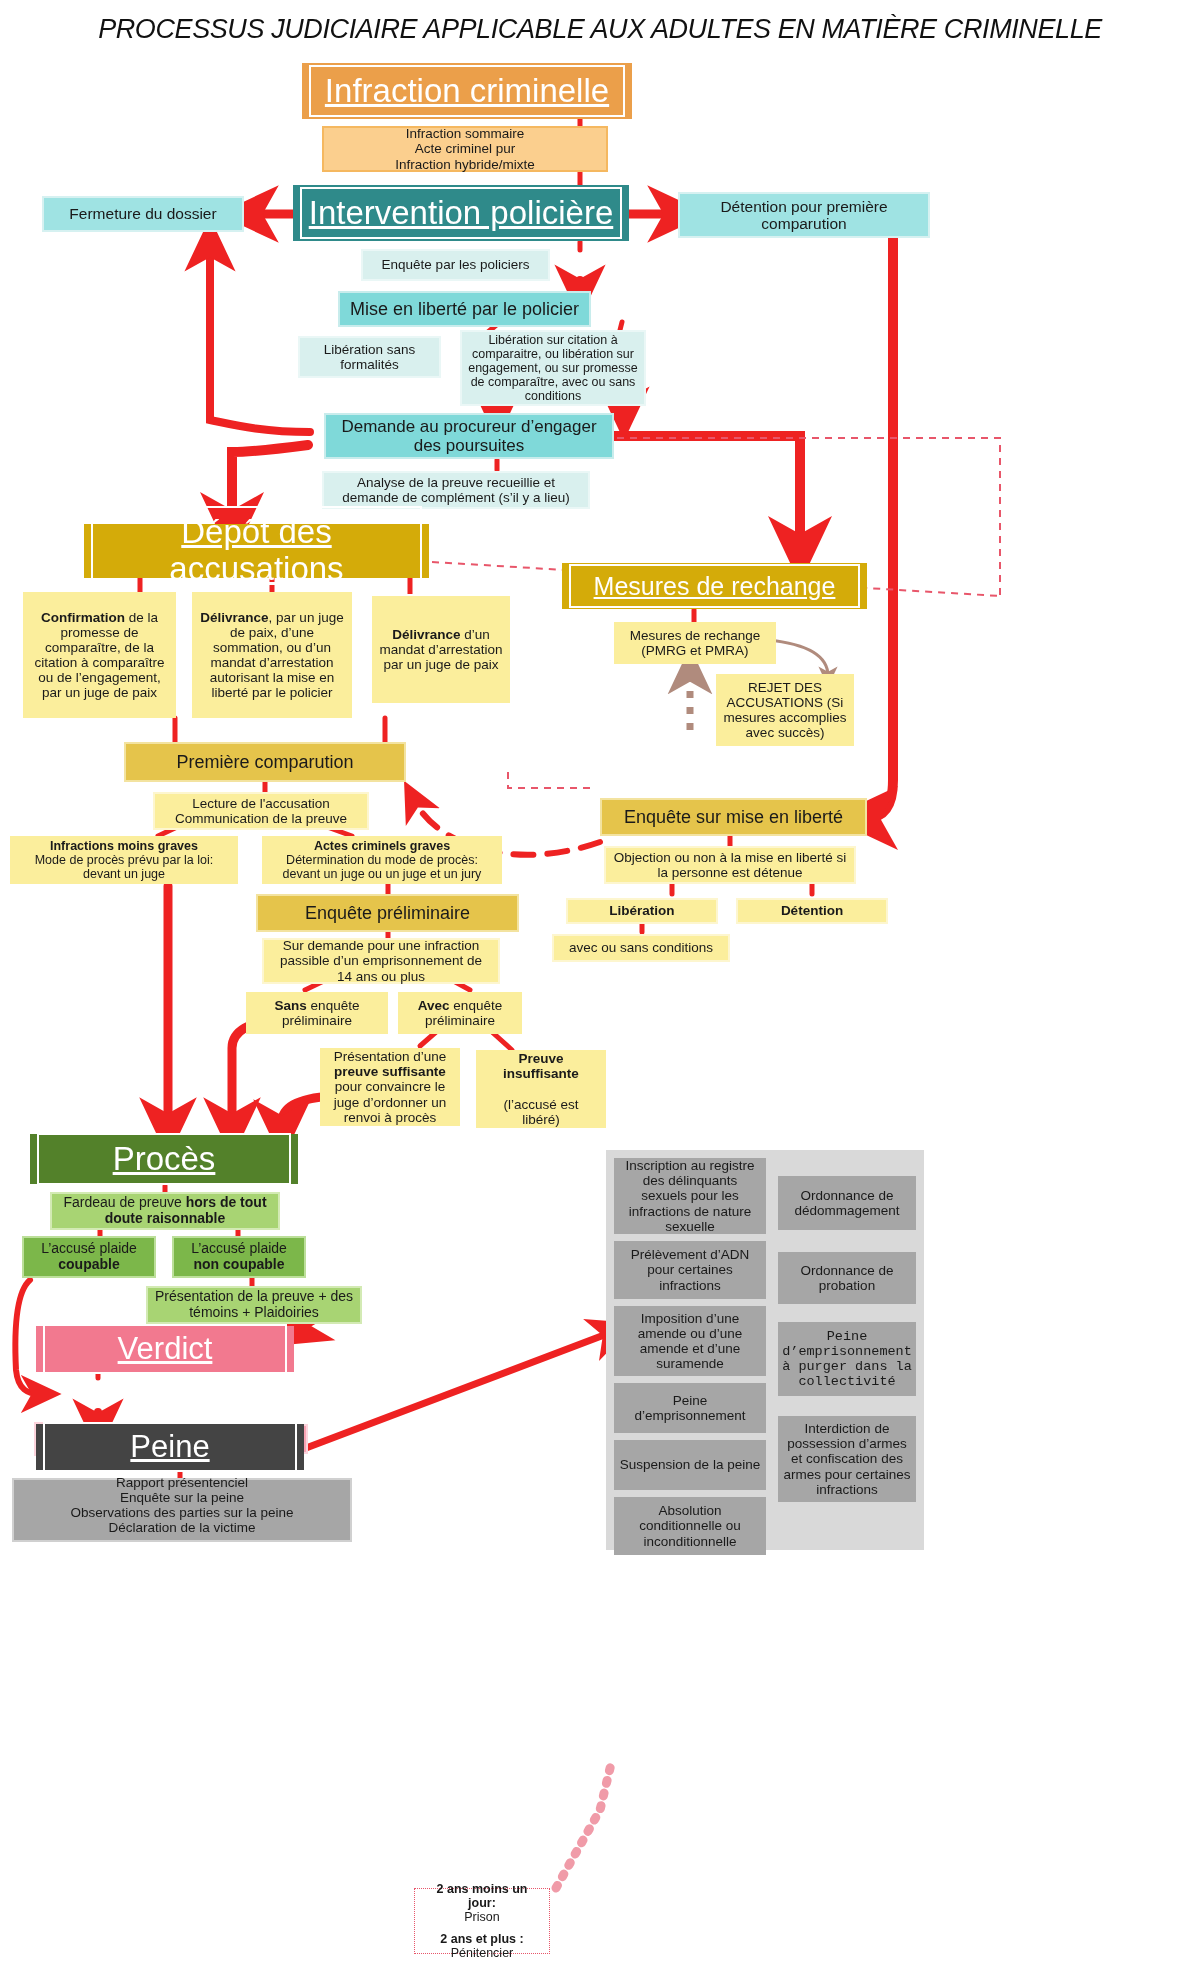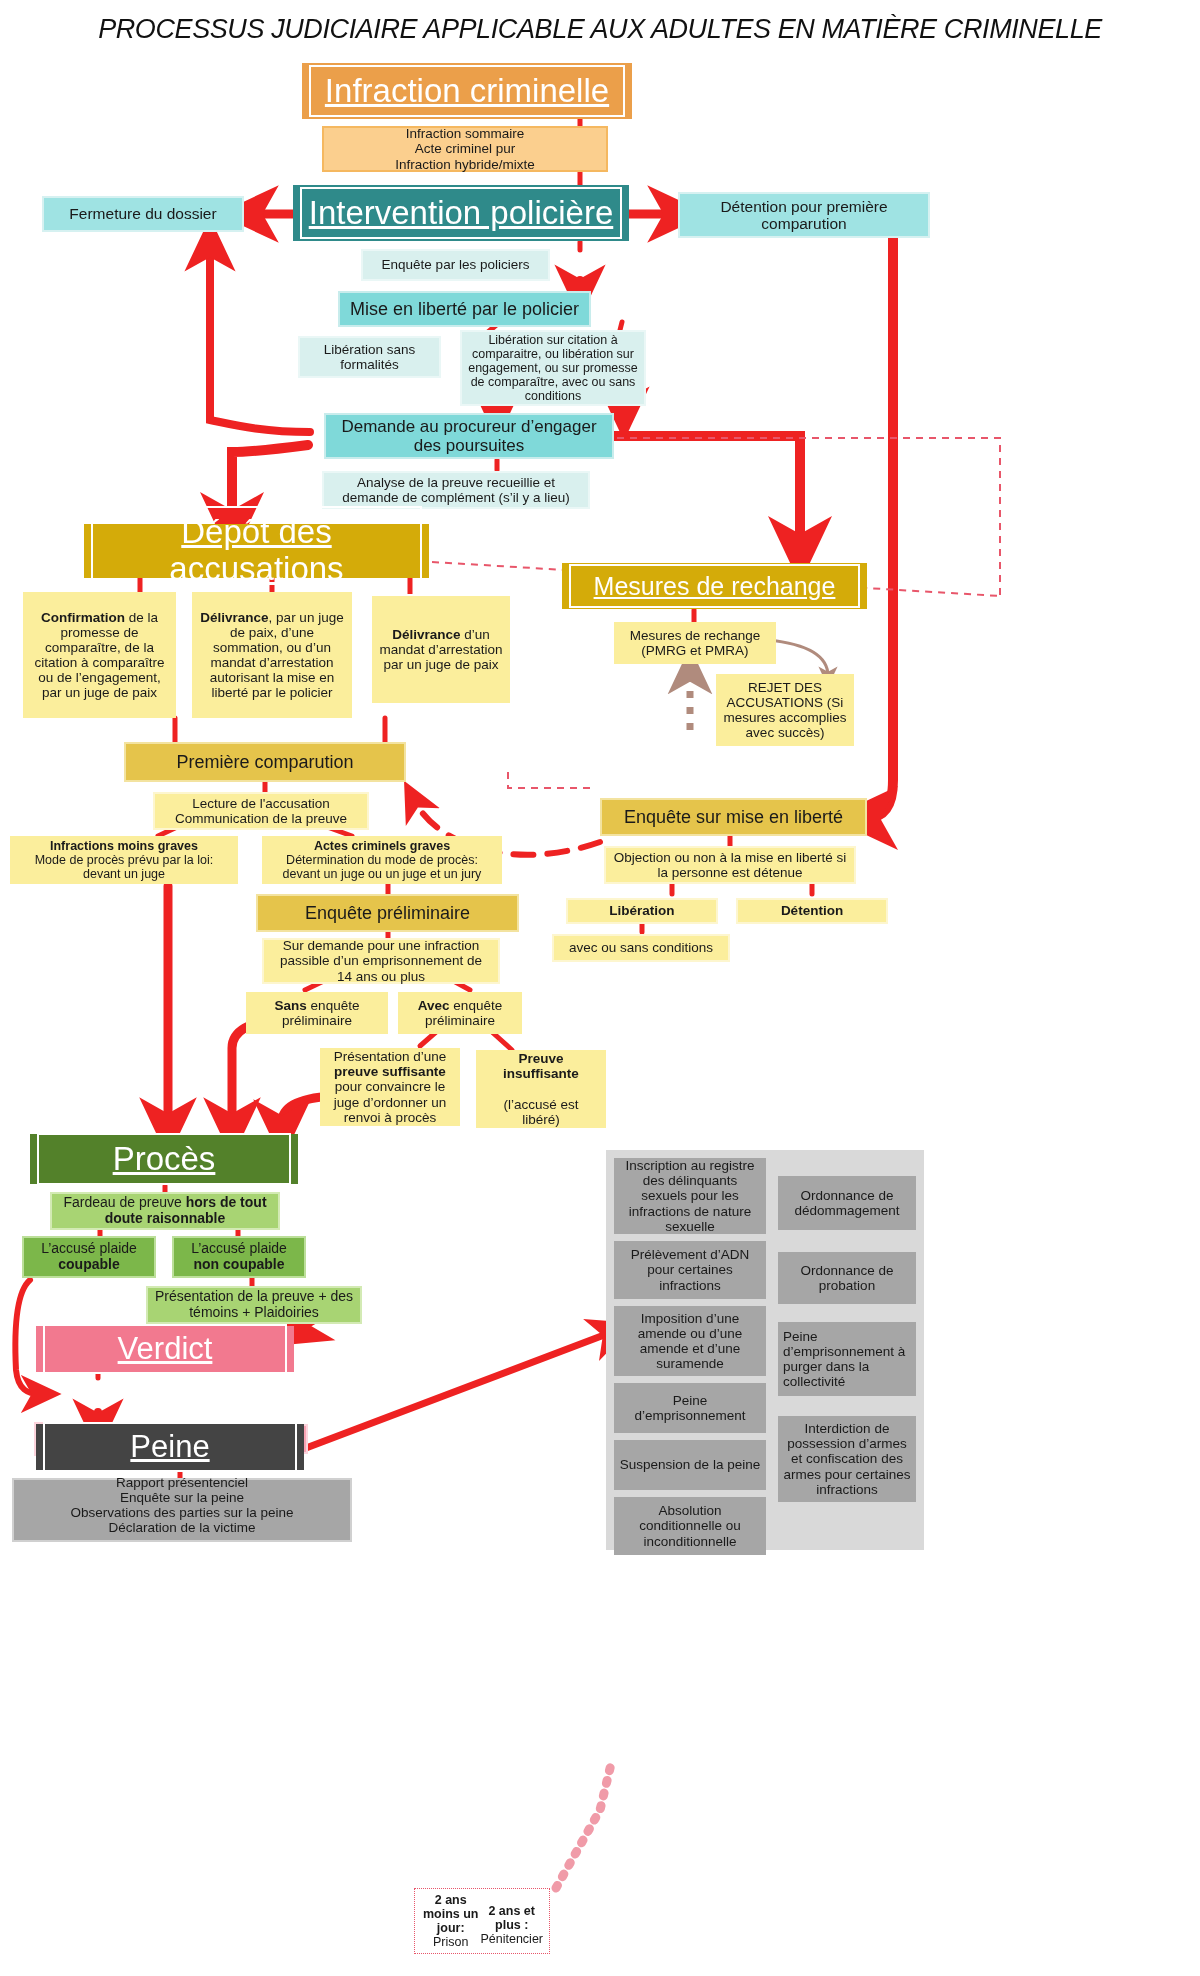--- a/index.html
+++ b/index.html
@@ -358,22 +358,22 @@
     <div class="gray-item" style="height:50px;margin-bottom:7px;display:flex;align-items:center;justify-content:center;text-align:center;line-height:1.12;">Prélèvement d’ADN pour certaines infractions</div>
     <div class="gray-item" style="height:62px;margin-bottom:7px;display:flex;align-items:center;justify-content:center;text-align:center;line-height:1.12;">Imposition d’une amende ou d’une amende et d’une suramende</div>
     <div class="gray-item" style="height:42px;margin-bottom:7px;display:flex;align-items:center;justify-content:center;text-align:center;line-height:1.12;">Peine d’emprisonnement</div>
     <div class="gray-item" style="height:42px;margin-bottom:7px;display:flex;align-items:center;justify-content:center;text-align:center;line-height:1.12;">Suspension de la peine</div>
     <div class="gray-item" style="height:50px;display:flex;align-items:center;justify-content:center;text-align:center;line-height:1.12;">Absolution conditionnelle ou inconditionnelle</div>
   </div>
 
   <div style="position:absolute;left:778px;top:1176px;width:138px;z-index:2;">
     <div class="gray-item" style="height:46px;margin-bottom:22px;display:flex;align-items:center;justify-content:center;text-align:center;line-height:1.12;">Ordonnance de dédommagement</div>
     <div class="gray-item" style="height:44px;margin-bottom:18px;display:flex;align-items:center;justify-content:center;text-align:center;line-height:1.12;">Ordonnance de probation</div>
-    <div class="gray-item" style="height:66px;margin-bottom:20px;display:flex;align-items:center;justify-content:center;text-align:left;line-height:1.12;">Peine d’emprisonnement à purger dans la collectivité</div>
+    <div class="gray-item" style="height:66px;margin-bottom:20px;display:flex;align-items:center;justify-content:center;text-align:center;line-height:1.12;font-family:Liberation Mono, monospace;">Peine d’emprisonnement à purger dans la collectivité</div>
     <div class="gray-item" style="height:78px;display:flex;align-items:center;justify-content:center;text-align:center;line-height:1.12;">Interdiction de possession d’armes et confiscation des armes pour certaines infractions</div>
   </div>
 
-  <div class="node dotted-box" style="left:414px;top:1888px;width:136px;height:66px;flex-direction:row;">
+  <div class="node dotted-box" style="left:414px;top:1888px;width:136px;height:66px;flex-direction:column;">
     <span><b>2 ans moins un jour:</b><br>Prison</span>
     <span style="margin-top:8px;"><b>2 ans et plus :</b><br>Pénitencier</span>
   </div>
 
 </div>
 
 </body></html>

